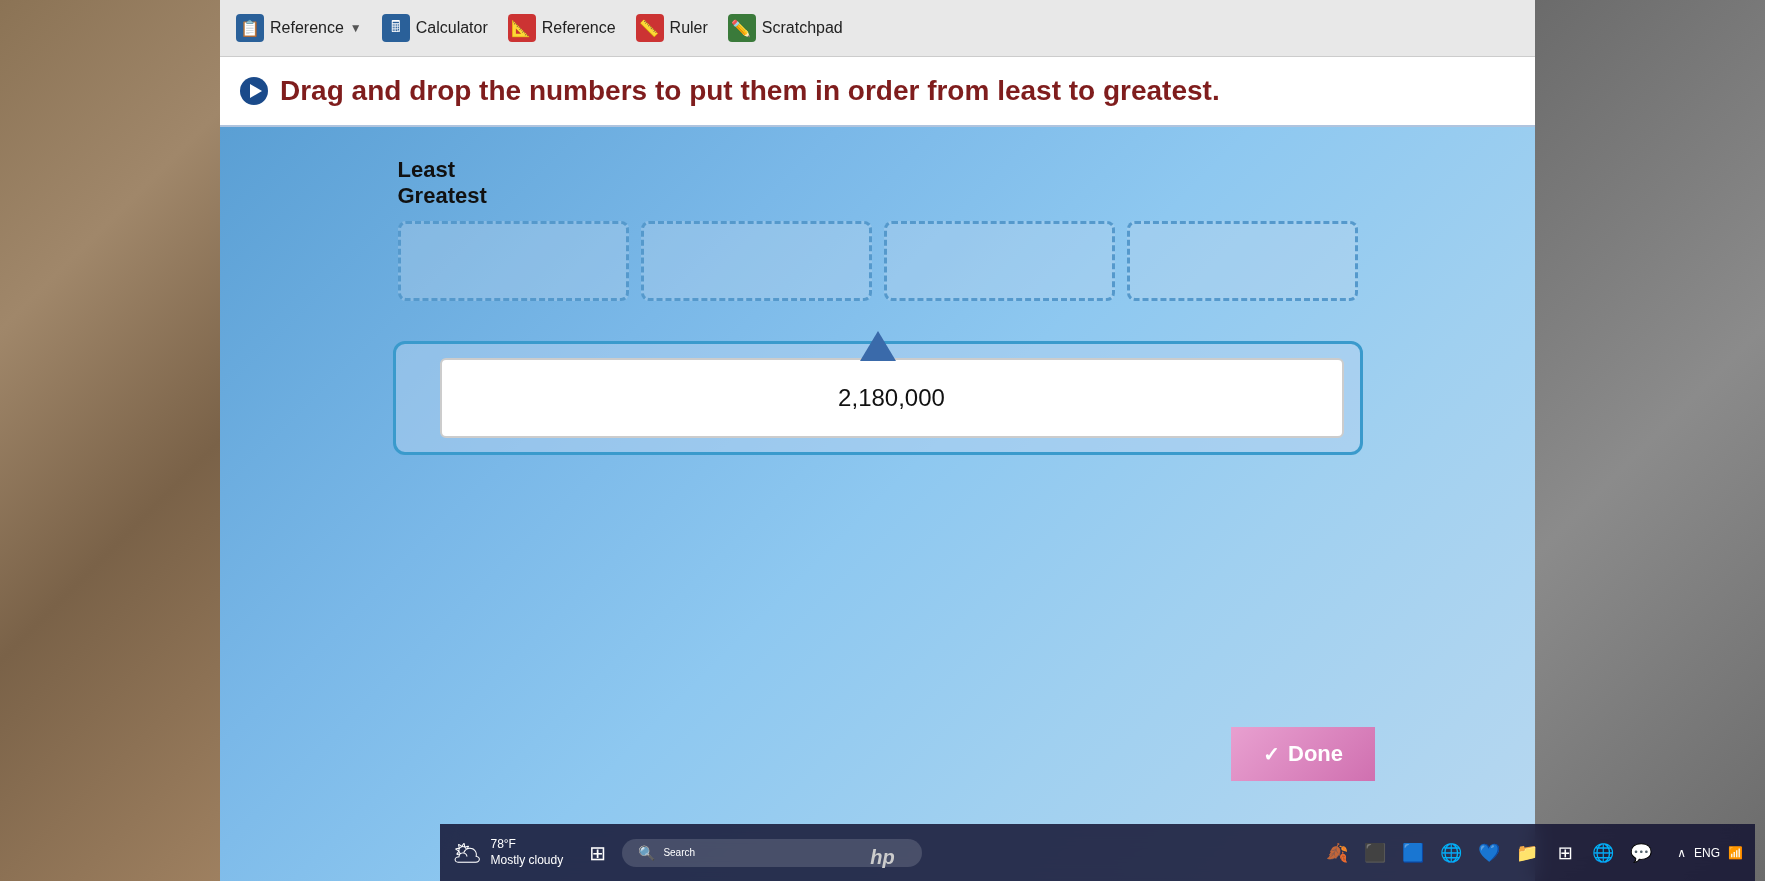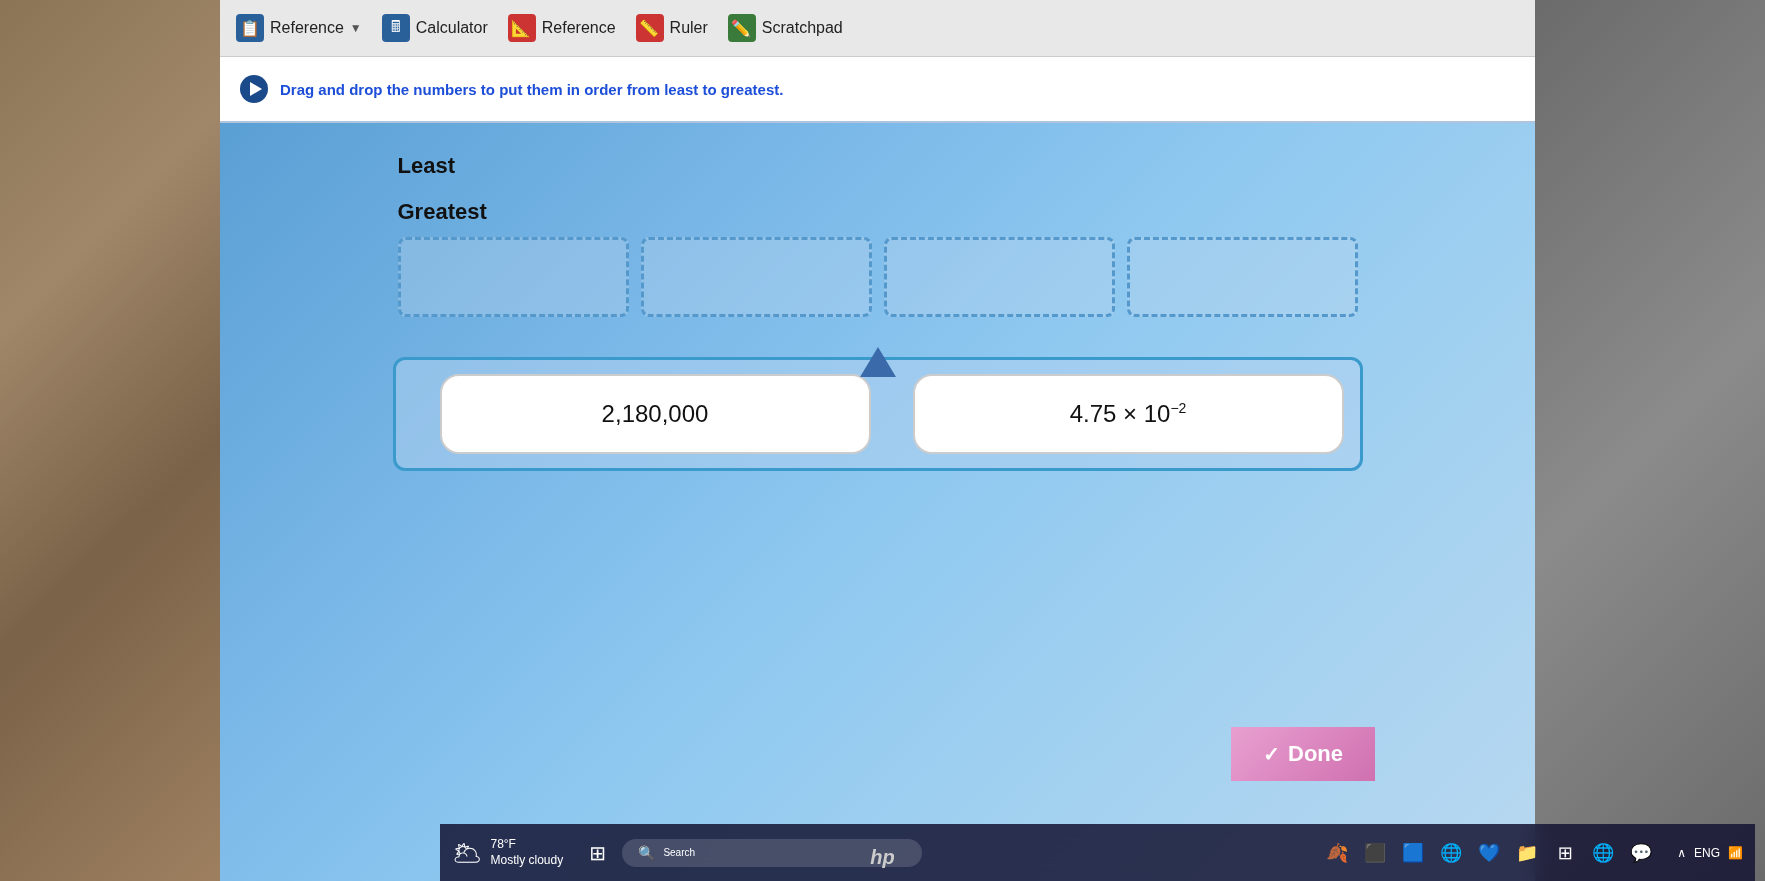--- a/index.html
+++ b/index.html
@@ -114,23 +114,23 @@
       content: '';
       width: 0;
       height: 0;
       border-top: 7px solid transparent;
       border-bottom: 7px solid transparent;
       border-left: 12px solid white;
       margin-left: 3px;
     }
 
     .instruction-text {
-      font-size: 15px;
+      font-size: 28px;
       font-weight: bold;
-      color: #1d4ed8;
+      color: #7f1d1d;
     }
 
     
     .activity-area {
       flex: 1;
       background: linear-gradient(135deg, #5a9fd4 0%, #7ab8e8 30%, #8ec8f0 50%, #a0d0f0 70%, #b8d8f0 100%);
       padding: 30px 40px;
       display: flex;
       flex-direction: column;
       align-items: center;
@@ -149,21 +149,20 @@
     .label-least {
       font-size: 22px;
       font-weight: bold;
       color: #111;
     }
 
     .label-greatest {
       font-size: 22px;
       font-weight: bold;
       color: #111;
-      margin-top: 20px;
     }
 
     
     .drop-zones-row {
       display: flex;
       gap: 12px;
       margin-bottom: 60px;
       width: 960px;
     }
 
@@ -191,21 +190,21 @@
       padding: 14px 16px;
       display: flex;
       gap: 14px;
       width: 970px;
     }
 
     .number-card {
       flex: 1;
       background: white;
       border: 2px solid #ccc;
-      border-radius: 19px;
+      border-radius: 6px;
       height: 80px;
       display: flex;
       align-items: center;
       justify-content: center;
       font-size: 24px;
       font-weight: 500;
       color: #111;
       cursor: grab;
       margin-left: 28px;
     }
@@ -410,23 +409,20 @@
 
       <div style="position:relative; width:970px; margin-bottom: -20px; display:flex; justify-content:center;">
         <div style="position:absolute; top:-30px; left:50%; transform:translateX(-50%);">
           <div class="arrow-up"></div>
         </div>
       </div>
 
       <div class="number-cards-container">
         <div class="number-card">
           <span>2,180,000</span>
-        </div>
-        <div class="number-card">
-          <span>4.75 × 10<sup>−2</sup></span>
         </div>
       </div>
 
     </div>
 
     <div class="done-button-area">
       <button class="done-button">
         <span>Done</span>
       </button>
     </div>

